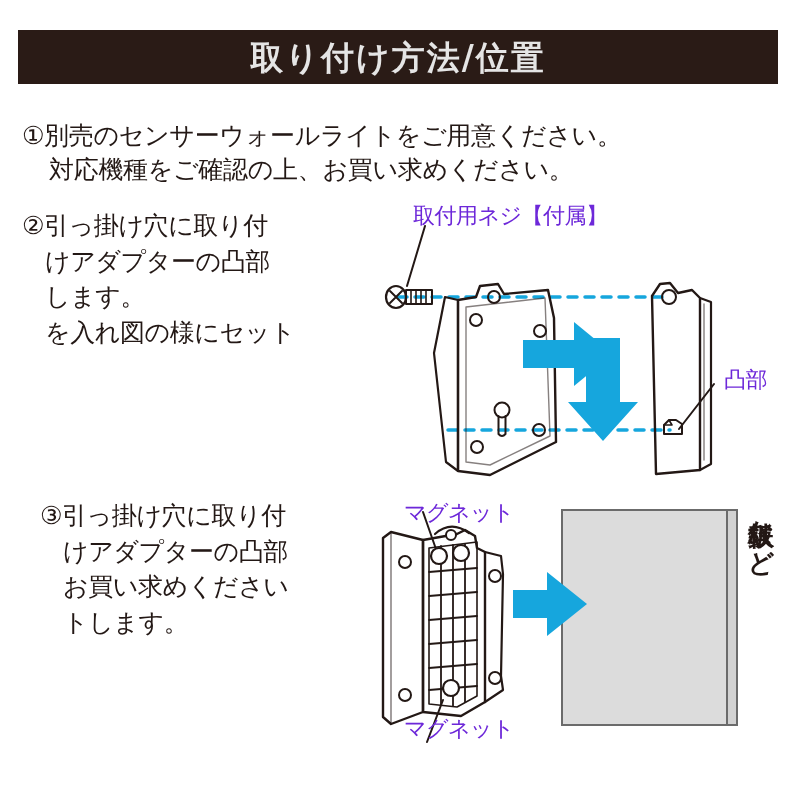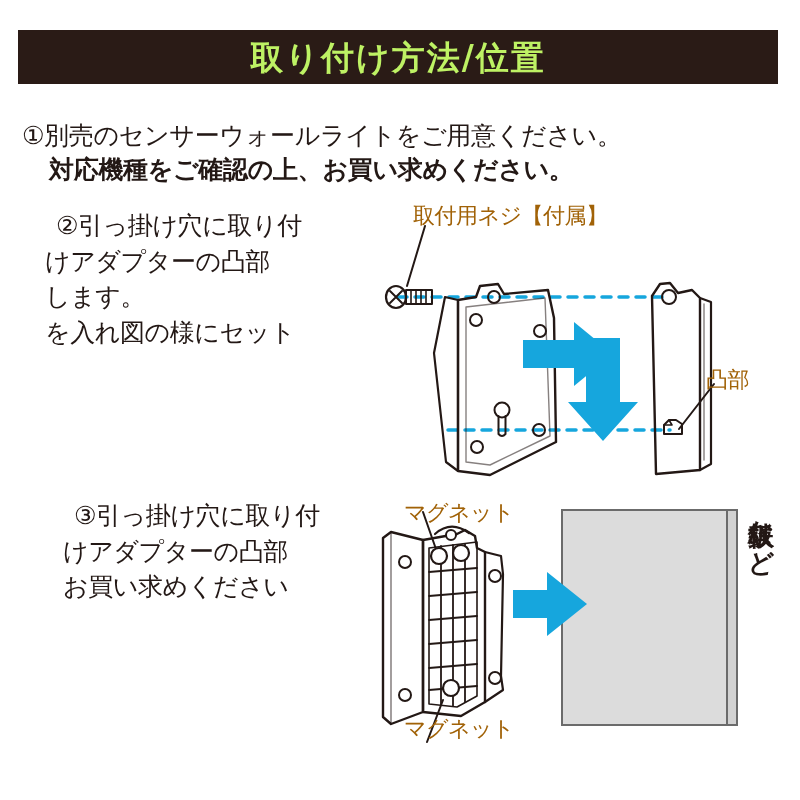--- a/index.html
+++ b/index.html
@@ -22,21 +22,21 @@
     left: 18px;
     top: 30px;
     width: 760px;
     height: 54px;
     background: #2a1b16;
     display: flex;
     align-items: center;
     justify-content: center;
   }
   .header-title {
-    color: #bef264;
+    color: #e5e5e5;
     font-size: 33px;
     font-weight: bold;
     letter-spacing: 2px;
     line-height: 1;
     white-space: nowrap;
   }
 
   
   .step1 {
     position: absolute;
@@ -46,39 +46,38 @@
     margin-top: 15px;
   }
   .step1-line1 {
     font-size: 25px;
     line-height: 1.35;
     white-space: nowrap;
     letter-spacing: -0.3px;
   }
   .step1-line2 {
     font-size: 25px;
-    font-weight: bold;
+    font-weight: normal;
     line-height: 1.35;
     white-space: nowrap;
     margin-left: 27px;
     letter-spacing: -0.3px;
   }
 
   
   .steptext {
     position: absolute;
     width: 330px;
     font-size: 25px;
     line-height: 1.42;
     letter-spacing: -0.4px;
   }
   .steptext .ln {
     white-space: nowrap;
     display: block;
-    margin-left: 34px;
   }
   .steptext .ln.indent {
     margin-left: 23px;
   }
   #step2-text { left: 22px; top: 208px; }
   #step3-text { left: 40px; top: 498px; }
 
   
   .figure {
     position: absolute;
@@ -88,25 +87,25 @@
 
   .figure svg { display: block; overflow: visible; }
 
   
   .lbl {
     position: absolute;
     font-size: 22px;
     line-height: 1;
     white-space: nowrap;
     letter-spacing: -0.5px;
-    color: #a16207;
+    color: #6d28d9;
     font-family: Liberation Serif, serif;
   }
   #label-screw   { left: 413px; top: 205px; }
-  #label-totsu   { left: 706px; top: 369px; text-align: right; }
+  #label-totsu   { left: 724px; top: 369px; text-align: right; }
   #label-magnet-top { left: 404px; top: 502px; }
   #label-magnet-bottom { left: 404px; top: 718px; }
 
   .lbl-vertical {
     position: absolute;
     font-size: 26px;
     font-weight: bold;
     line-height: 1.02;
     letter-spacing: 0px;
     color: #231815;
@@ -131,20 +130,21 @@
   <span class="ln">②引っ掛け穴に取り付</span>
   <span class="ln indent">けアダプターの凸部</span>
   <span class="ln indent">します。</span>
   <span class="ln indent">を入れ図の様にセット</span>
 </div>
 
 <div class="steptext" id="step3-text">
   <span class="ln">③引っ掛け穴に取り付</span>
   <span class="ln indent">けアダプターの凸部</span>
   <span class="ln indent">お買い求めください</span>
+  <span class="ln indent">トします。</span>
 </div>
 
 <div class="figure" id="figure2">
   <svg width="420" height="290" viewBox="0 0 420 290">
     <g fill="none" stroke="#231815" stroke-width="2" stroke-linejoin="round" stroke-linecap="round">
 
       <line x1="55" y1="28" x2="37" y2="88" stroke-width="2"></line>
 
       <line x1="28" y1="99" x2="300" y2="99" stroke="#16a6dd" stroke-width="3.5" stroke-dasharray="9 8"></line>
       <line x1="78" y1="232" x2="300" y2="232" stroke="#16a6dd" stroke-width="3.5" stroke-dasharray="9 8"></line>

